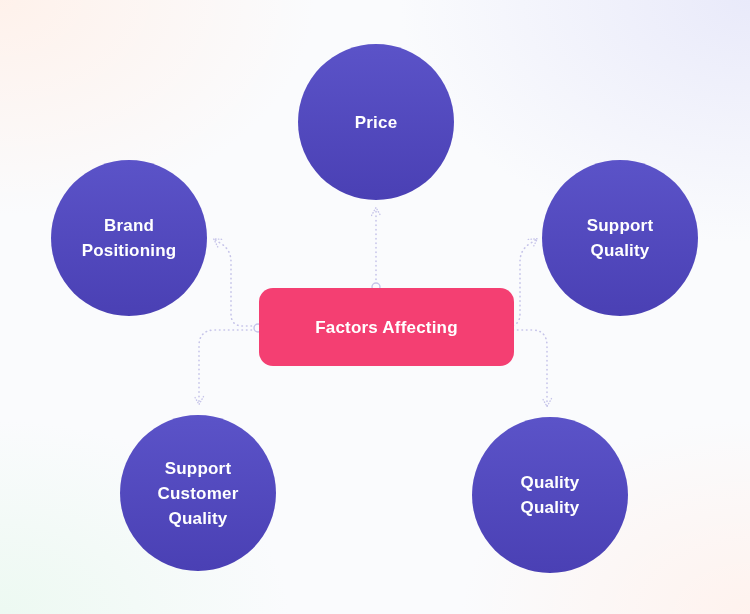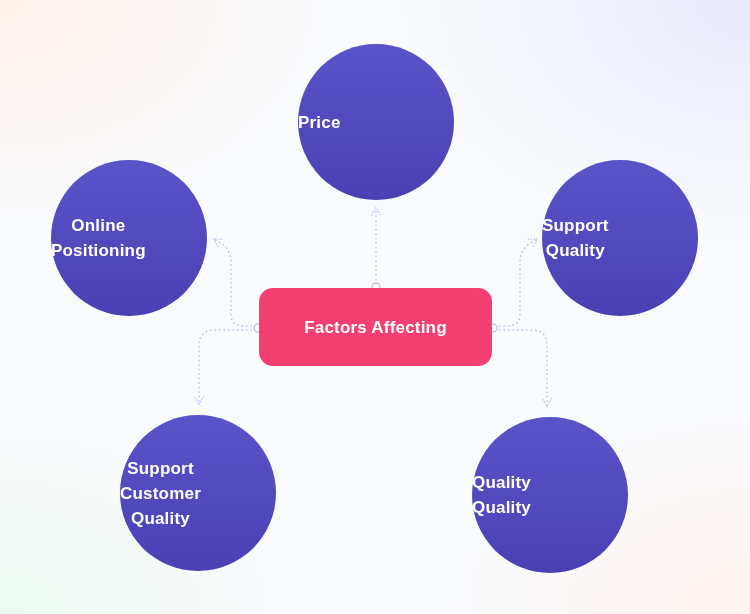--- a/index.html
+++ b/index.html
@@ -54,38 +54,38 @@
   }
 
   .node {
     position: absolute;
     width: 156px;
     height: 156px;
     border-radius: 50%;
     background: linear-gradient(180deg, var(--node-fill-top) 0%, var(--node-fill-bottom) 100%);
     display: flex;
     align-items: center;
-    justify-content: flex-start;
+    justify-content: center;
     text-align: center;
     cursor: default;
   }
   .node-label {
     color: var(--text);
     font-size: 17px;
     font-weight: 600;
     line-height: 25px;
     letter-spacing: 0.2px;
   }
   .node-label span { display: block; }
 
   .center-node {
     position: absolute;
     left: 259px;
     top: 288px;
-    width: 233px;
+    width: 255px;
     height: 78px;
     border-radius: 14px;
     background: var(--center-fill);
     display: flex;
     align-items: center;
     justify-content: center;
     text-align: center;
   }
   .center-label {
     color: var(--text);
@@ -130,21 +130,21 @@
   </svg>
 
   <div class="node" id="node-price">
     <div class="node-label">
       <span>Price</span>
     </div>
   </div>
 
   <div class="node" id="node-brand">
     <div class="node-label">
-      <span>Online</span>
+      <span>Brand</span>
       <span>Positioning</span>
     </div>
   </div>
 
   <div class="node" id="node-product">
     <div class="node-label">
       <span>Support</span>
       <span>Quality</span>
     </div>
   </div>

